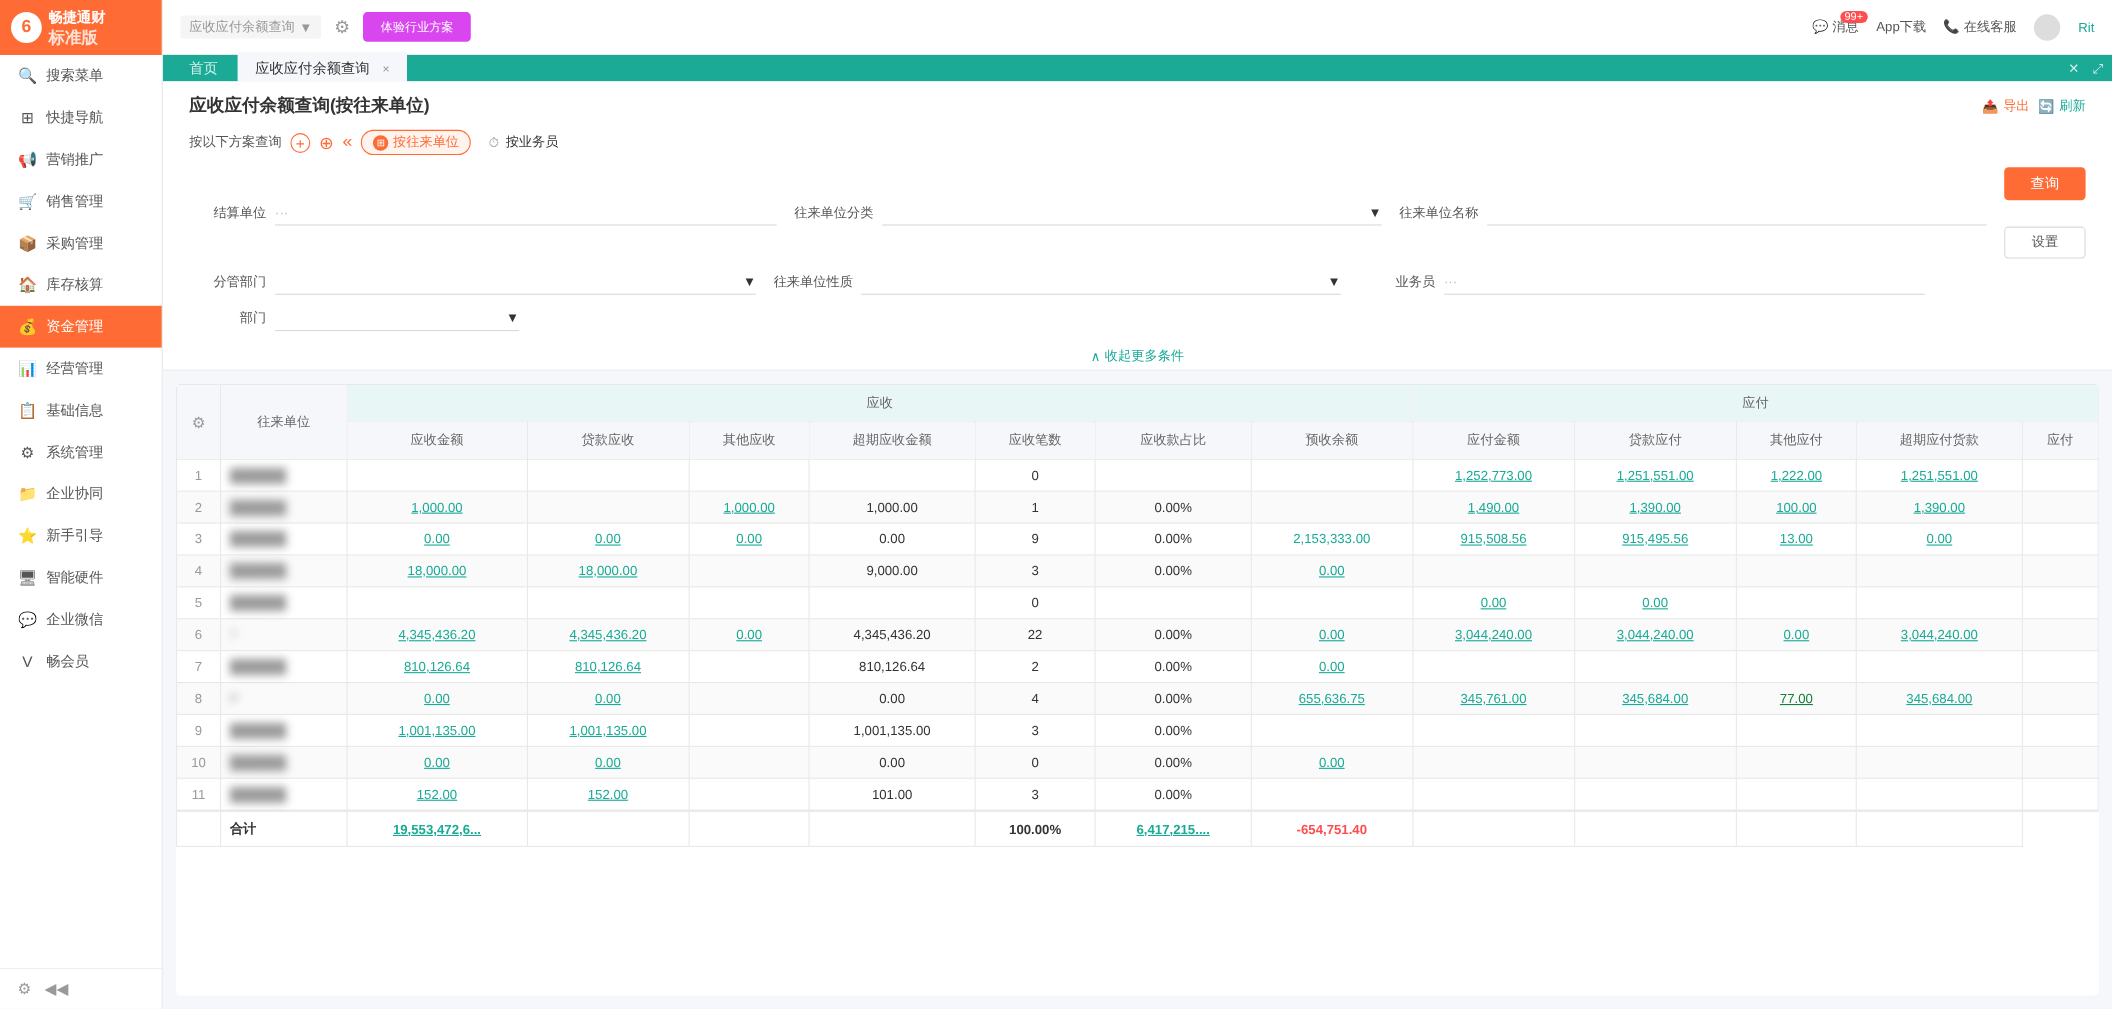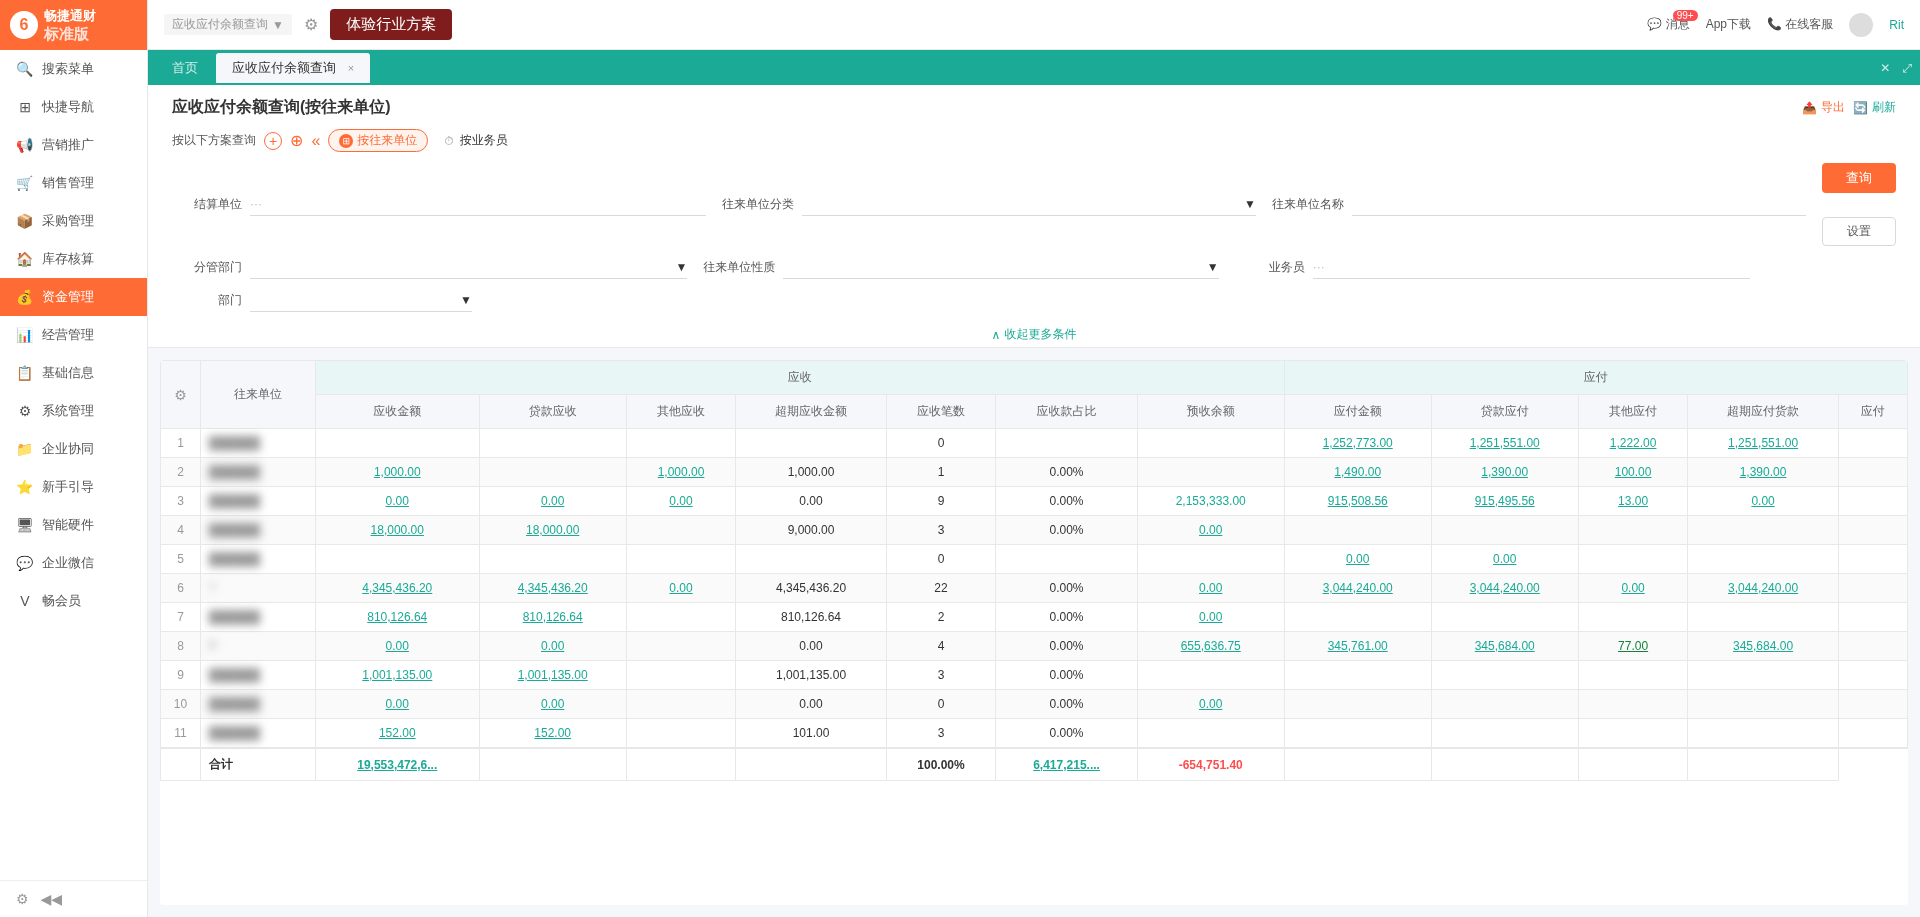--- a/index.html
+++ b/index.html
@@ -16,27 +16,27 @@
     .sidebar-bottom { margin-top: auto; display: flex; align-items: center; padding: 10px 16px; border-top: 1px solid #eee; gap: 12px; }
     .sidebar-bottom .sb-icon { color: #999; font-size: 14px; cursor: pointer; }
 
     
     .main { flex: 1; display: flex; flex-direction: column; overflow: hidden; }
 
     
     .top-header { height: 50px; background: #fff; border-bottom: 1px solid #e8e8e8; display: flex; align-items: center; padding: 0 16px; gap: 12px; }
     .th-breadcrumb { color: #999; font-size: 12px; background: #f5f5f5; padding: 2px 8px; border-radius: 2px; display: flex; align-items: center; gap: 4px; }
     .th-gear { color: #999; font-size: 16px; cursor: pointer; }
-    .th-solution-btn { background: #7f1d1d; color: #fff; border: none; padding: 6px 16px; border-radius: 4px; font-size: 15px; cursor: pointer; }
+    .th-solution-btn { background: #d946ef; color: #fff; border: none; padding: 6px 16px; border-radius: 4px; font-size: 11px; cursor: pointer; }
     .th-right { margin-left: auto; display: flex; align-items: center; gap: 16px; color: #555; font-size: 12px; }
     .th-badge { position: relative; }
     .th-badge-count { position: absolute; top: -6px; right: -8px; background: #ff4d4f; color: #fff; border-radius: 8px; font-size: 10px; padding: 0 4px; min-width: 16px; text-align: center; }
 
     
-    .tab-bar { height: 35px; background: #1aaa96; display: flex; align-items: center; padding: 0 8px; gap: 2px; }
+    .tab-bar { height: 24px; background: #1aaa96; display: flex; align-items: center; padding: 0 8px; gap: 2px; }
     .tab { padding: 6px 16px; color: rgba(255,255,255,0.8); cursor: pointer; font-size: 13px; border-radius: 3px 3px 0 0; }
     .tab.active { background: #f5f7fa; color: #333; border-radius: 3px 3px 0 0; }
     .tab .tab-close { margin-left: 8px; color: #999; font-size: 11px; }
     .tab-bar-right { margin-left: auto; display: flex; align-items: center; gap: 12px; color: rgba(255,255,255,0.8); }
 
     
     .page-content { flex: 1; overflow: hidden; background: #f5f7fa; display: flex; flex-direction: column; }
     .page-header { background: #fff; padding: 12px 24px 0; border-bottom: 1px solid #e8e8e8; }
     .page-title-row { display: flex; align-items: center; justify-content: space-between; margin-bottom: 10px; }
     .page-title { font-size: 16px; font-weight: bold; color: #333; }

